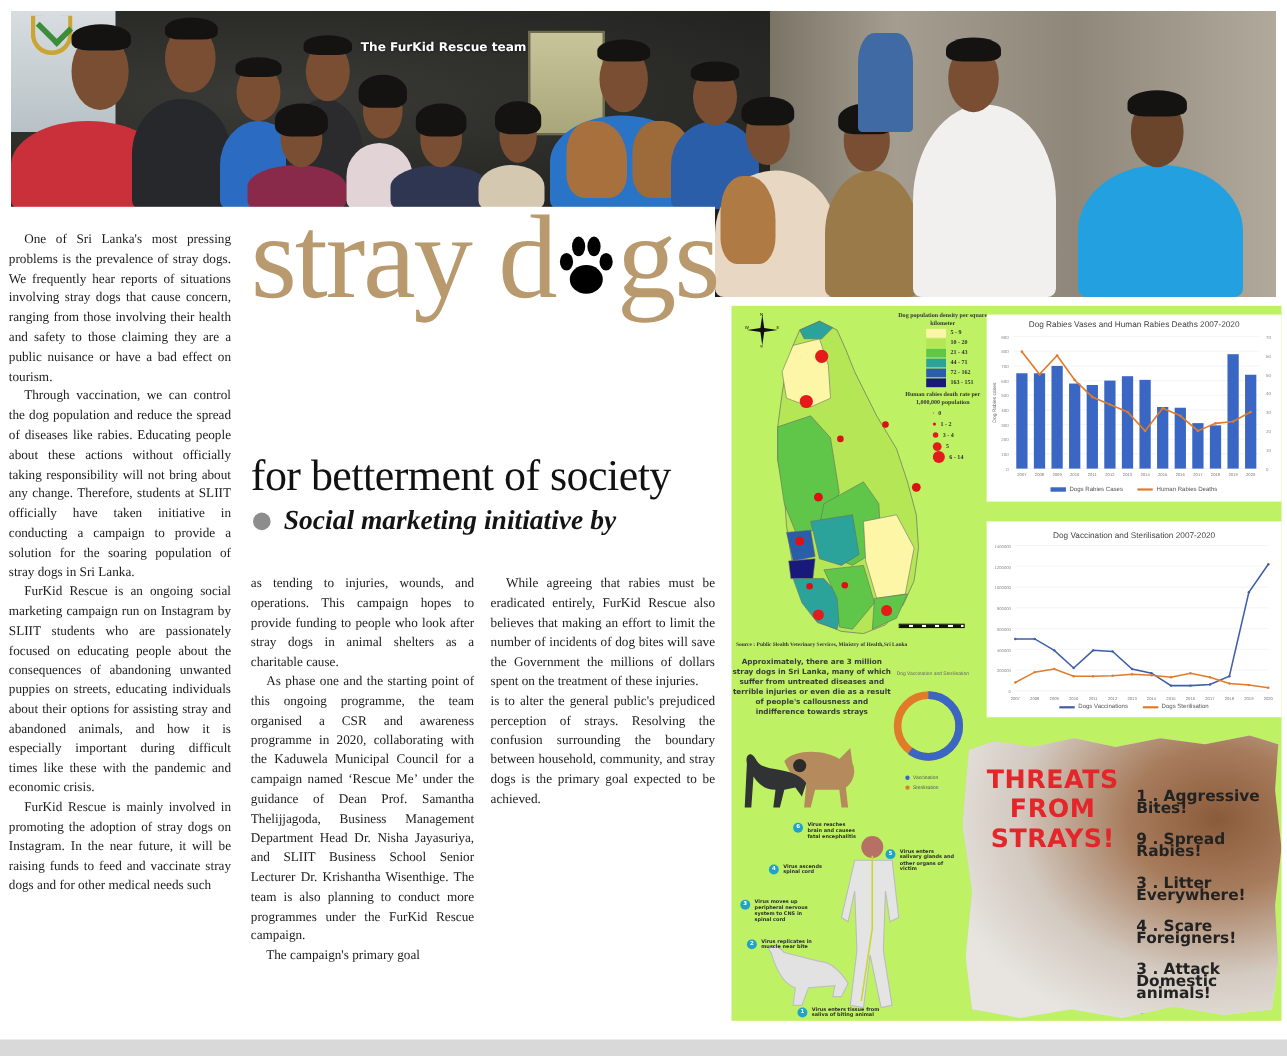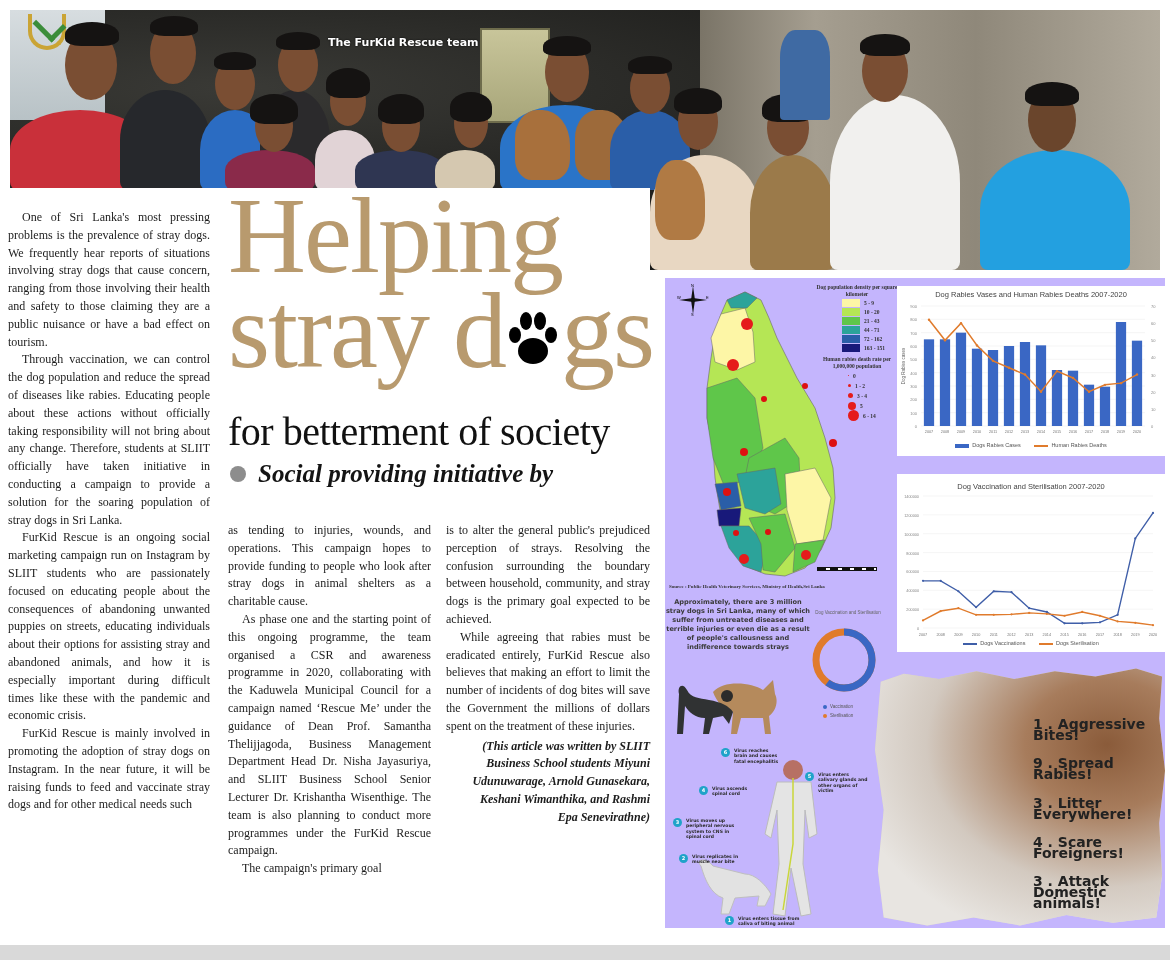--- a/index.html
+++ b/index.html
@@ -87,21 +87,21 @@
   .col1 { left: 8px; top: 209px; width: 202px; }
   .col2 { left: 228px; top: 522px; width: 203px; }
   .col3 { left: 446px; top: 522px; width: 204px; }
   .byline {
     text-align: right; font-style: italic; font-weight: bold; text-indent: 0 !important;
     padding-left: 22px; margin-top: 2px;
   }
 
   
   .info {
-    position: absolute; left: 665px; top: 278px; width: 500px; height: 650px; background: #c4b5fd;
+    position: absolute; left: 665px; top: 278px; width: 500px; height: 650px; background: #bef264;
   }
   .map-wrap { position: absolute; left: 0; top: 0; width: 232px; height: 312px; }
   .compass { position: absolute; left: 12px; top: 6px; width: 32px; height: 32px; }
   .map-legend {
     position: absolute; left: 147px; top: 6px; width: 90px;
     font-size: 5.5px; font-family: "Liberation Serif", serif; font-weight: bold; color: #333;
   }
   .map-legend .lt { text-align: center; line-height: 7px; }
   .map-legend .sw { display: flex; align-items: center; gap: 4px; margin: 1px 0 1px 30px; height: 8px; }
   .map-legend .sw i { display: inline-block; width: 18px; height: 8px; }
@@ -244,50 +244,48 @@
   <div class="hair" style="left:1015px;top:72px;width:54px;height:24px;"></div>
 
   <div class="person" style="left:770px;top:20px;width:50px;height:90px;background:#3f6aa3;border-radius:30% 30% 4px 4px;"></div>
 
   <span class="photo-caption">The FurKid Rescue team</span>
 </div>
 
 <div class="headline-mask"></div>
 
 <div class="headline">
-  <div class="hl-line1">Helping</div>
   <div class="hl-line2"><span>stray d</span><span class="paw"><svg viewBox="0 0 56 60">
           <ellipse cx="28" cy="42" rx="15" ry="13" fill="#000"></ellipse>
           <ellipse cx="10" cy="26" rx="6" ry="8" fill="#000"></ellipse>
           <ellipse cx="21" cy="12" rx="6" ry="9" fill="#000"></ellipse>
           <ellipse cx="35" cy="12" rx="6" ry="9" fill="#000"></ellipse>
           <ellipse cx="46" cy="26" rx="6" ry="8" fill="#000"></ellipse>
         </svg></span><span>gs</span></div>
 </div>
 <div class="subhead">for betterment of society</div>
 <div class="kicker">
   <span class="bullet"></span>
-  <span class="k1">Social providing initiative by</span>
+  <span class="k1">Social marketing initiative by</span>
 </div>
 
 <div class="col col1">
   <p>One of Sri Lanka's most pressing problems is the prevalence of stray dogs. We frequently hear reports of situations involving stray dogs that cause concern, ranging from those involving their health and safety to those claiming they are a public nuisance or have a bad effect on tourism.</p>
   <p>Through vaccination, we can control the dog population and reduce the spread of diseases like rabies. Educating people about these actions without officially taking responsibility will not bring about any change. Therefore, students at SLIIT officially have taken initiative in conducting a campaign to provide a solution for the soaring population of stray dogs in Sri Lanka.</p>
   <p>FurKid Rescue is an ongoing social marketing campaign run on Instagram by SLIIT students who are passionately focused on educating people about the consequences of abandoning unwanted puppies on streets, educating individuals about their options for assisting stray and abandoned animals, and how it is especially important during difficult times like these with the pandemic and economic crisis.</p>
   <p>FurKid Rescue is mainly involved in promoting the adoption of stray dogs on Instagram. In the near future, it will be raising funds to feed and vaccinate stray dogs and for other medical needs such</p>
 </div>
 <div class="col col2">
   <p style="text-indent:0">as tending to injuries, wounds, and operations. This campaign hopes to provide funding to people who look after stray dogs in animal shelters as a charitable cause.</p>
   <p>As phase one and the starting point of this ongoing programme, the team organised a CSR and awareness programme in 2020, collaborating with the Kaduwela Municipal Council for a campaign named ‘Rescue Me’ under the guidance of Dean Prof. Samantha Thelijjagoda, Business Management Department Head Dr. Nisha Jayasuriya, and SLIIT Business School Senior Lecturer Dr. Krishantha Wisenthige. The team is also planning to conduct more programmes under the FurKid Rescue campaign.</p>
   <p>The campaign's primary goal</p>
 </div>
 <div class="col col3">
+  <p>While agreeing that rabies must be eradicated entirely, FurKid Rescue also believes that making an effort to limit the number of incidents of dog bites will save the Government the millions of dollars spent on the treatment of these injuries.</p>
   <p style="text-indent:0">is to alter the general public's prejudiced perception of strays. Resolving the confusion surrounding the boundary between household, community, and stray dogs is the primary goal expected to be achieved.</p>
-  <p>While agreeing that rabies must be eradicated entirely, FurKid Rescue also believes that making an effort to limit the number of incidents of dog bites will save the Government the millions of dollars spent on the treatment of these injuries.</p>
-  <p class="byline">(This article was written by SLIIT Business School students Miyuni Udunuwarage, Arnold Gunasekara, Keshani Wimanthika, and Rashmi Epa Senevirathne)</p>
 </div>
 
 <div class="info">
 
   <div class="map-wrap">
     <svg class="compass" viewBox="0 0 32 32">
       <polygon points="16,2 18,16 16,30 14,16" fill="#111"></polygon>
       <polygon points="2,16 16,14 30,16 16,18" fill="#111"></polygon>
       <text x="14" y="3" font-size="4" font-family="Liberation Sans, sans-serif">N</text>
       <text x="0" y="15" font-size="4" font-family="Liberation Sans, sans-serif">W</text>
@@ -570,20 +568,25 @@
         <span class="num">2</span>
         <span>Virus replicates in muscle near bite</span>
       </div>
     <div class="step" style="left:60px;top:182px;width:90px;">
         <span class="num">1</span>
         <span>Virus enters tissue from saliva of biting animal</span>
       </div>
   </div>
 
   <div class="threats">
+    <div class="threat-title">
+      <div>THREATS</div>
+      <div>FROM</div>
+      <div>STRAYS!</div>
+    </div>
     <ul class="threat-list">
       <li>1 . Aggressive Bites!</li>
       <li>9 . Spread Rabies!</li>
       <li>3 . Litter Everywhere!</li>
       <li>4 . Scare Foreigners!</li>
       <li class="two">3 . Attack Domestic animals!</li>
       <li>6 . Damage Property!</li>
     </ul>
   </div>
 </div>

